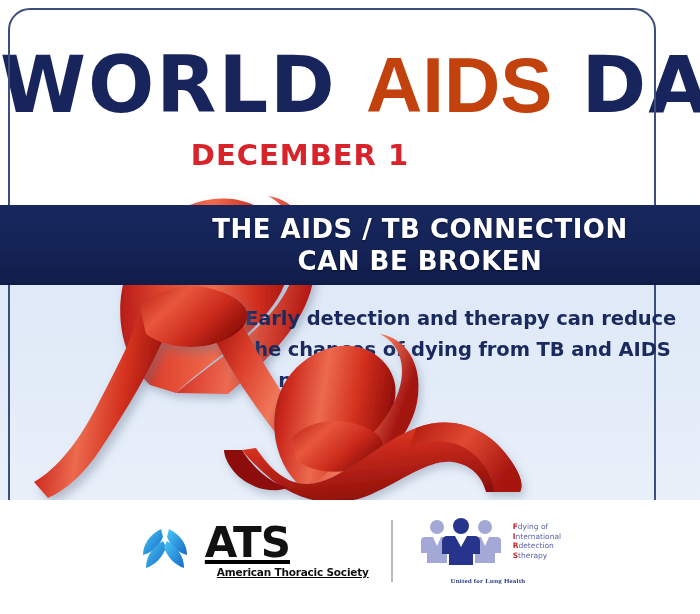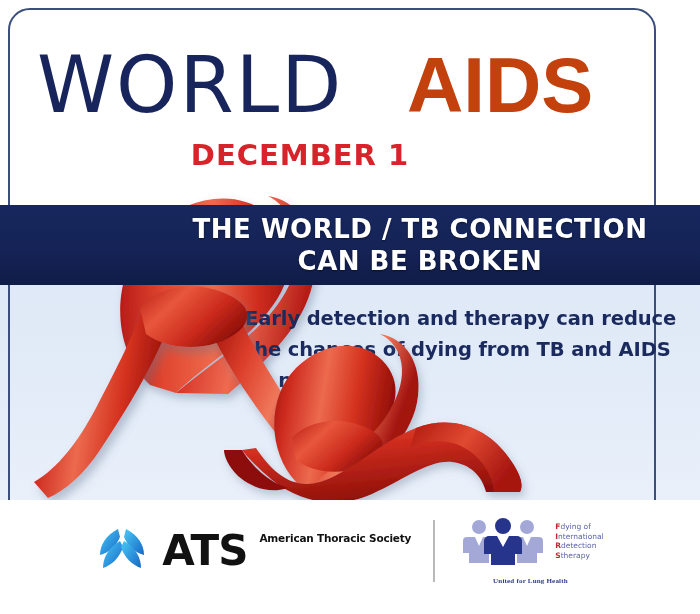--- a/index.html
+++ b/index.html
@@ -43,23 +43,22 @@
     left:0;top:36px;
     width:700px;
     text-align:center;
     white-space:nowrap;
     font-size:78px;
     line-height:78px;
     letter-spacing:2px;
   }
   .headline .hl-thin{
     font-family:"DejaVu Sans", sans-serif;
-    font-weight:400;
+    font-weight:700;
     color:#17255c;
-    padding-left:37px;
   }
   .headline .hl-bold{
     font-family:Liberation Sans, sans-serif;
     font-weight:bold;
     color:#c2410c;
     letter-spacing:0px;
   }
   .subdate{
     position:absolute;
     left:0;top:128px;
@@ -160,21 +159,21 @@
     display:flex;
     align-items:center;
     justify-content:center;
     gap:22px;
   }
   .ats{
     display:flex;
     align-items:center;
     gap:8px;
   }
-  .ats-text{display:flex;flex-direction:row;align-items:flex-start;}
+  .ats-text{display:flex;flex-direction:column;align-items:flex-start;text-decoration:underline;}
   .ats-word{
     font-family:"DejaVu Sans", sans-serif;
     font-weight:bold;
     font-size:42px;
     line-height:42px;
     letter-spacing:-1px;
     color:#111111;
   }
   .ats-sub{
     font-family:"DejaVu Sans", sans-serif;
@@ -260,21 +259,21 @@
 
       <path d="M186 178
                C 168 150, 176 110, 202 92
                C 228 74, 254 92, 252 120
                C 250 150, 220 170, 196 188 Z" fill="#16265c" opacity="0"></path>
     </g>
   </svg>
 
   <div class="banner">
     <div class="banner-inner">
-      <div class="banner-line">THE WORLD / TB CONNECTION</div>
+      <div class="banner-line">THE AIDS / TB CONNECTION</div>
       <div class="banner-line">CAN BE BROKEN</div>
     </div>
   </div>
 
   <svg class="ribbon-layer" viewBox="0 0 700 370" width="700" height="370" xmlns="http://www.w3.org/2000/svg">
     <defs>
       <linearGradient id="mg1" x1="0" y1="0" x2="1" y2="0.2">
         <stop offset="0%" stop-color="#9e130c"></stop>
         <stop offset="18%" stop-color="#ce2c1f"></stop>
         <stop offset="45%" stop-color="#ec6a4e"></stop>

